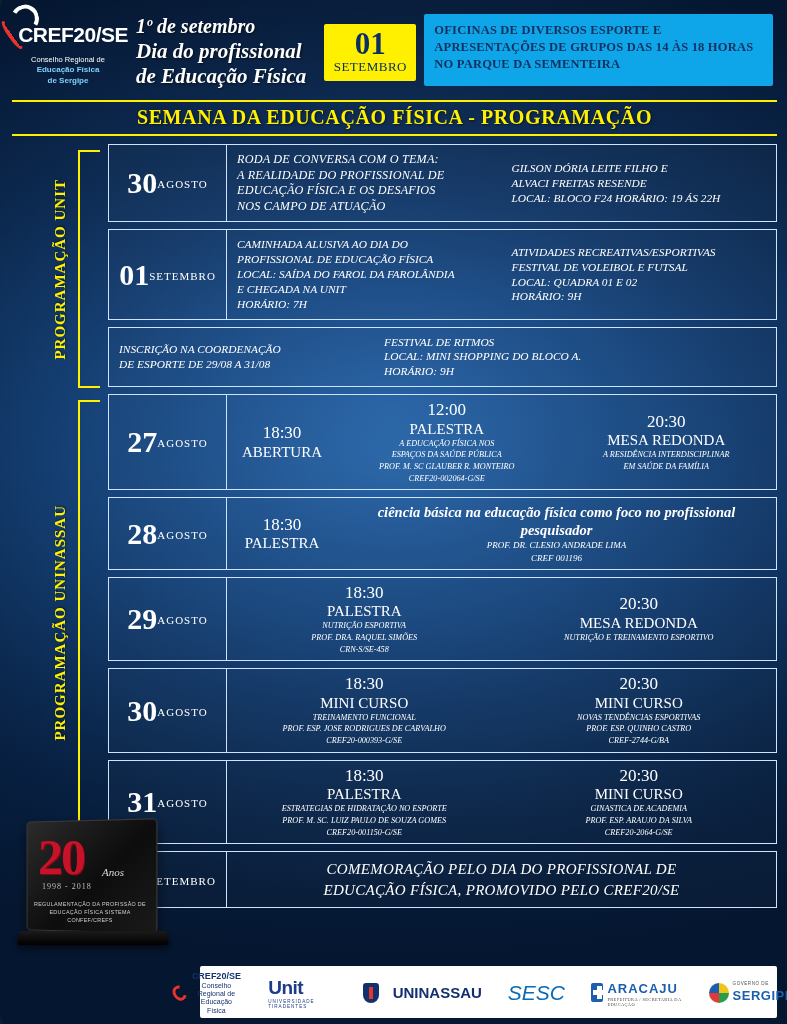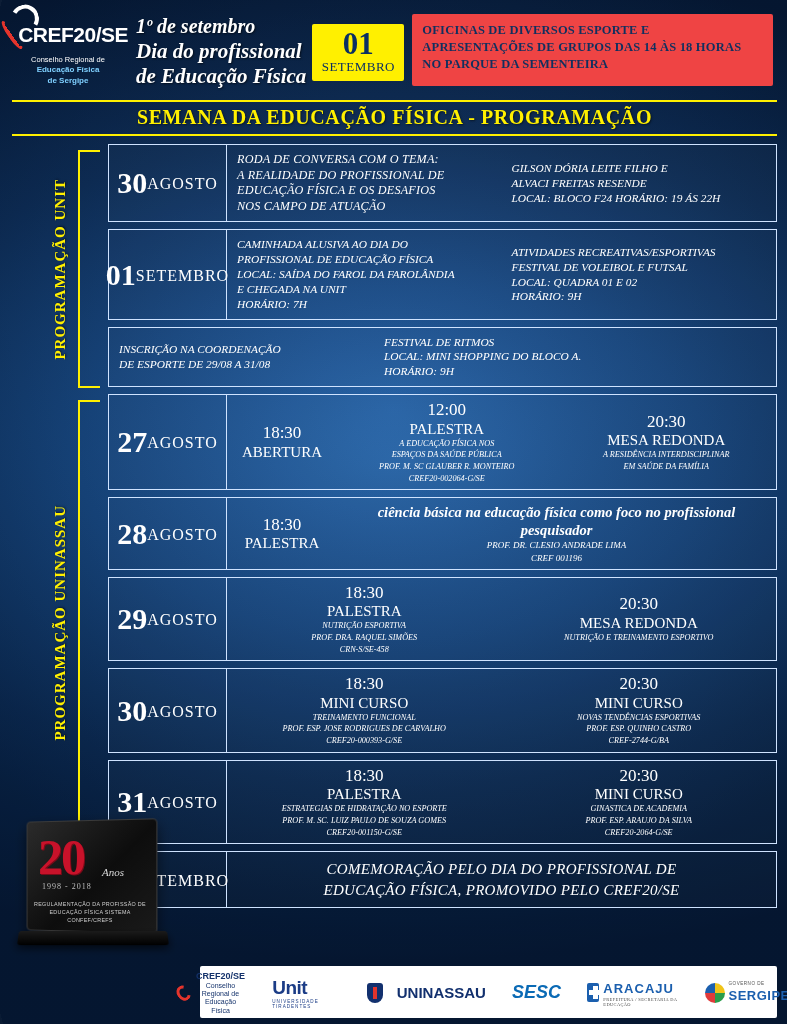--- a/index.html
+++ b/index.html
@@ -48,38 +48,38 @@
     content:""; position:absolute; left:6px; top:-7px;
     width:20px; height:20px; border-radius:50%;
     border:4px solid #fff; border-bottom-color: transparent; border-left-color: transparent;
     transform: rotate(20deg);
   }
   .cref-word { font-family:"Liberation Sans", sans-serif; font-weight:bold; font-size:21px; letter-spacing:-0.5px; }
   .cref-sub { font-family:"Liberation Sans", sans-serif; font-size:7.5px; line-height:1.35; margin-top:3px; }
   .cref-sub .b { color:#7fd0ff; font-weight:bold; font-size:8px; }
 
   .head-title {
-    flex: 0 0 auto; padding-left: 8px; padding-right: 6px;
+    flex: 0 0 auto; padding-left: 8px; padding-right: 18px;
     font-family: "Liberation Serif", serif;
     font-style: italic; font-weight: bold;
     font-size: 21px; line-height: 1.18;
     text-shadow: 1px 1px 2px rgba(0,0,0,.6);
   }
   .head-title .l1 { font-size: 20px; }
   .head-date-box {
     background: #fff000; color: #0b2f63;
     width: 92px; text-align: center;
     padding: 4px 2px 6px;
     border-radius: 2px;
     margin-right: 8px;
   }
   .head-date-box .d { font-size: 31px; font-weight: bold; font-family:"Liberation Serif", serif; line-height:1; }
   .head-date-box .m { font-size: 13px; letter-spacing: .5px; font-family:"Liberation Serif", serif; }
   .head-note {
-    background: #ef4444; color: #10305f;
+    background: #0ea5e9; color: #10305f;
     flex: 1; align-self: stretch;
     margin: 6px 4px 10px 0;
     padding: 8px 10px;
     font-family: "Liberation Serif", serif;
     font-size: 12.5px; font-weight: bold; line-height: 1.35;
     letter-spacing: .2px;
     border-radius: 2px;
   }
 
   
@@ -126,21 +126,21 @@
     min-height: 48px;
     background: rgba(255,255,255,0.02);
   }
   .row .date-cell {
     width: 118px; flex: 0 0 118px;
     display: flex; flex-direction: row; align-items: center; justify-content: center;
     padding: 6px 2px;
     border-right: 1.5px solid #cfe3ff;
   }
   .date-cell .dnum { font-size: 30px; font-weight: bold; line-height: 1; font-family:"Liberation Serif", serif; }
-  .date-cell .dmon { font-size: 16px; letter-spacing: 1px; margin-top: 2px; font-family:"Liberation Serif", serif; }
+  .date-cell .dmon { font-size: 11px; letter-spacing: 1px; margin-top: 2px; font-family:"Liberation Serif", serif; }
   .cells { flex: 1; display: flex; align-items: stretch; }
   .cell {
     flex: 1; padding: 7px 10px;
     display: flex; flex-direction: column; justify-content: center;
     font-family: "Liberation Serif", serif;
   }
   .c-main { font-size: 12.2px; line-height: 1.28; font-style: italic; letter-spacing:.2px; }
   .c-main.upper { text-transform: uppercase; }
   .c-small { font-size: 11.4px; line-height: 1.3; font-style: italic; }
 
@@ -205,21 +205,21 @@
     width:16px;height:16px;border-radius:50%;border:3px solid #e4342c;border-right-color:transparent;transform:rotate(-35deg);
   }
   .l-cref { font-size: 7px; text-align:center; line-height:1.2; }
   .l-cref b { font-size: 9px; }
   .l-unit { font-family:"Liberation Sans", sans-serif; font-weight:bold; font-size:19px; color:#1b3c86; letter-spacing:-.5px; }
   .l-unit small { display:block; font-size:4.6px; letter-spacing:1px; font-weight:normal; }
   .l-uni { display:flex; align-items:center; gap:14px;padding-left:22px; }
   .l-uni .shield { width:16px;height:20px;background:#12306e;border-radius:3px 3px 8px 8px; position:relative;}
   .l-uni .shield:after{content:"";position:absolute;left:6px;top:4px;width:4px;height:12px;background:#e4342c;}
   .l-uni span { font-family:"Liberation Sans", sans-serif; font-weight:bold; font-size:15px; color:#12306e; }
-  .l-sesc { font-family:"Liberation Sans", sans-serif; font-weight:bold; font-style:italic; font-size:18px; color:#0a6ab5; }
+  .l-sesc { font-family:"Liberation Sans", sans-serif; font-weight:normal; font-style:italic; font-size:21px; color:#0a6ab5; }
   .l-ara { display:flex; align-items:center; gap:4px; }
   .l-ara .cz { width:17px;height:19px;background:#1b5fae; position:relative;border-radius:2px;}
   .l-ara .cz:after{content:"";position:absolute;left:6px;top:3px;width:5px;height:13px;background:#fff;}
   .l-ara .cz:before{content:"";position:absolute;left:2px;top:7px;width:13px;height:5px;background:#fff;}
   .l-ara .txt b{ font-size:13px;color:#1b5fae;font-family:"Liberation Sans",sans-serif;letter-spacing:1px;}
   .l-ara .txt small{display:block;font-size:4.4px;color:#444;letter-spacing:.4px;}
   .l-serg { display:flex; align-items:center; gap:4px; }
   .l-serg .flag { width:20px;height:20px;border-radius:50%;
     background: conic-gradient(#f0c419 0 25%, #2a9d4b 0 50%, #e03a3a 0 75%, #1b5fae 0 100%); }
   .l-serg .txt { font-family:"Liberation Sans", sans-serif; color:#1b5fae; }

